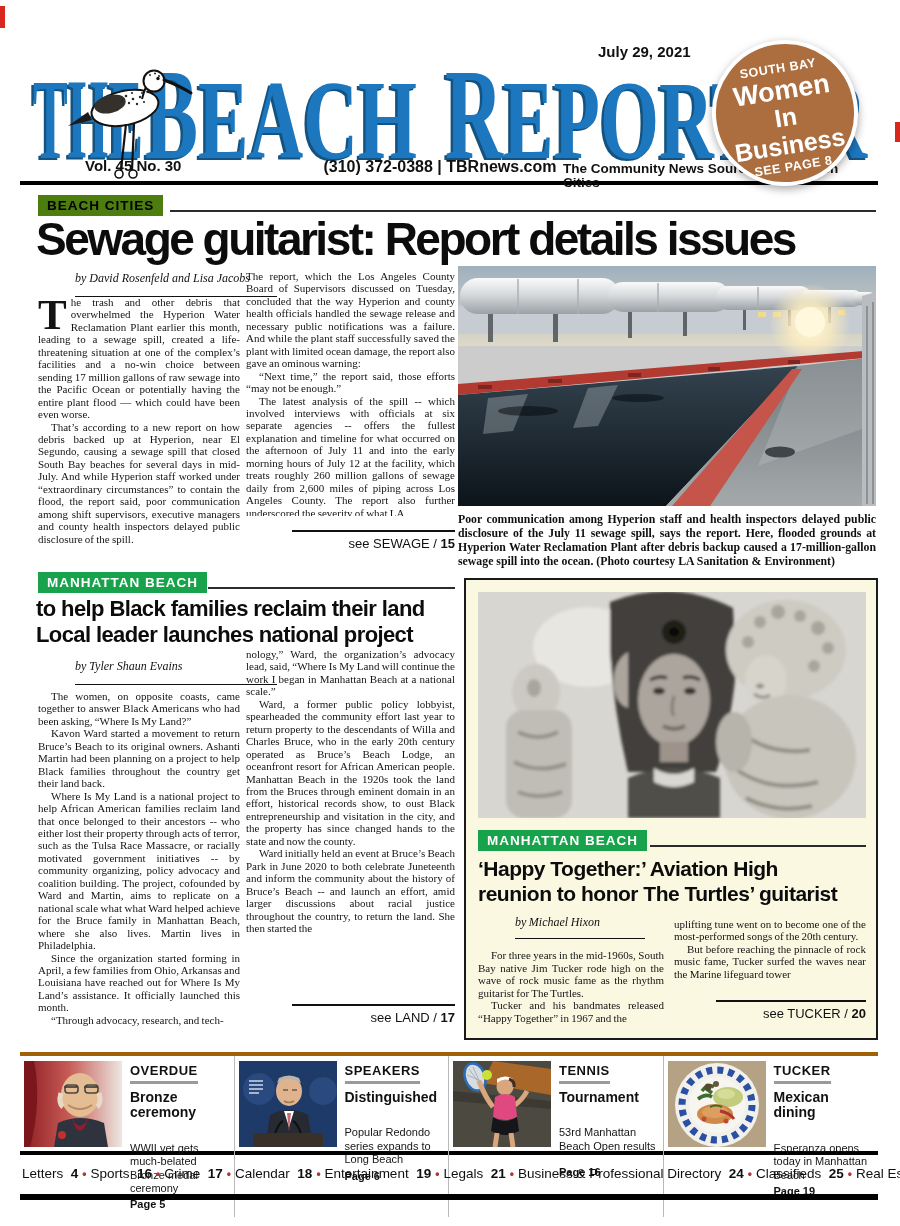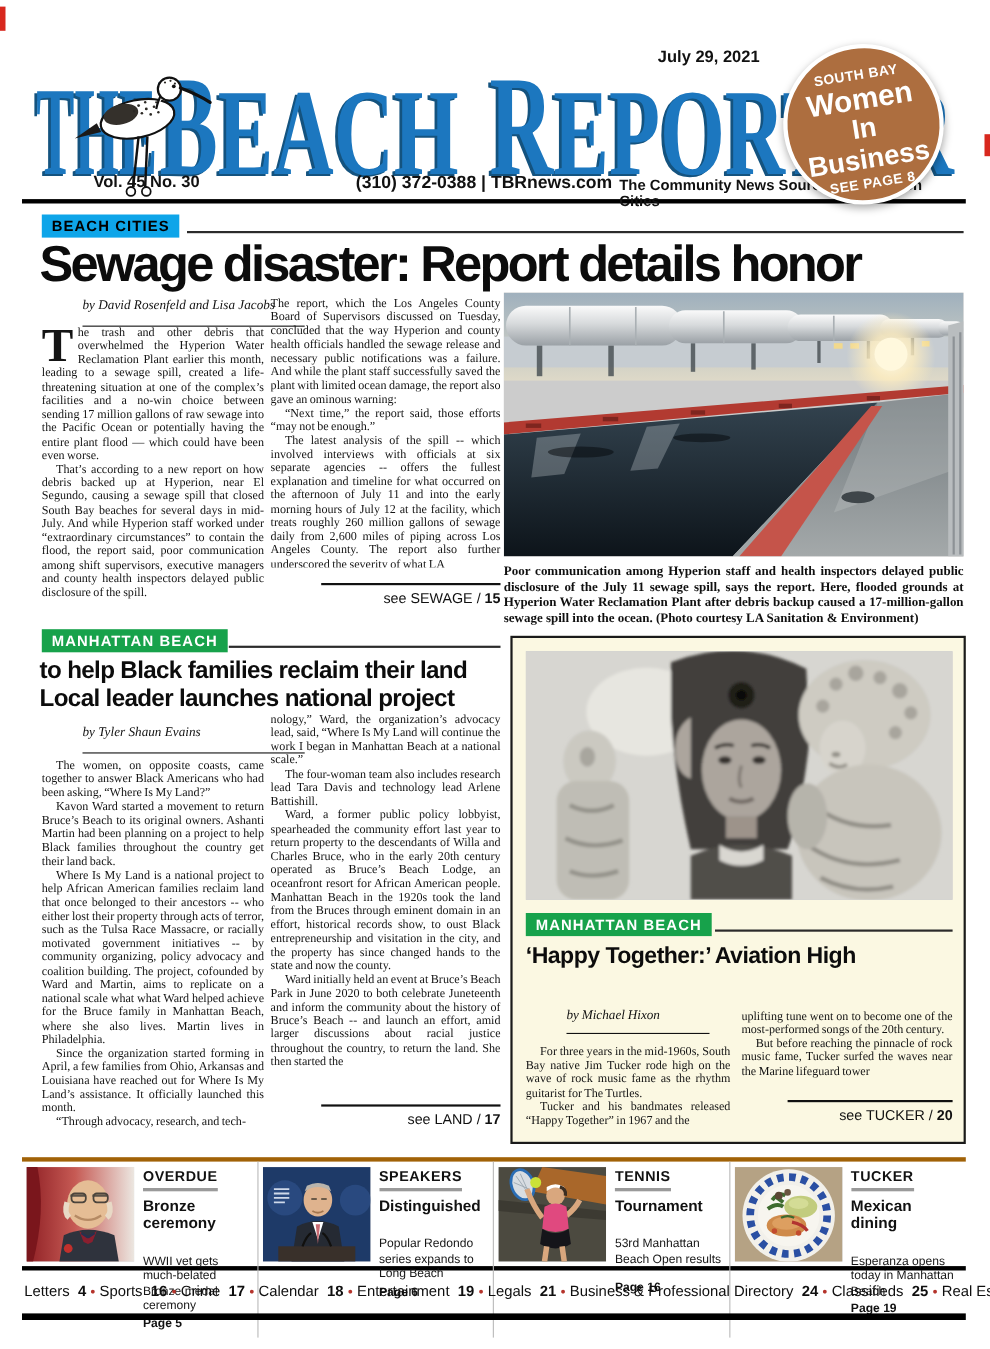--- a/index.html
+++ b/index.html
@@ -22,21 +22,21 @@
   .badge .b1{font:bold 12.5px/1.2 "Liberation Sans",sans-serif;letter-spacing:.5px;}
   .badge .b2{font:bold 27px/1.05 "Liberation Sans",sans-serif;}
   .badge .b3{font:bold 25px/1.1 "Liberation Sans",sans-serif;}
   .badge .b4{font:bold 12.5px/1.4 "Liberation Sans",sans-serif;letter-spacing:.5px;}
 
   .ruleheavy{position:absolute;left:20px;width:858px;background:#000;}
 
   
   .seclabel{position:absolute;display:inline-block;padding:4px 9px 3px;
             font:bold 13.5px/1 "Liberation Sans",sans-serif;letter-spacing:1px;}
-  .seclabel.yellow{background:#0ea5e9;color:#000;}
+  .seclabel.yellow{background:#4d7c0f;color:#000;}
   .seclabel.green{background:#17a24b;color:#fff;}
   .thinrule{position:absolute;background:#2b2b2b;height:1.5px;}
 
   .h1{position:absolute;left:36px;top:216px;white-space:nowrap;
       font:bold 46px/1 "Liberation Sans",sans-serif;letter-spacing:-2.5px;color:#0c0c0c;}
   .h2line{font:bold 22px/1.18 "Liberation Sans",sans-serif;letter-spacing:-.6px;color:#0c0c0c;}
   .h3line{font:bold 21px/1.2 "Liberation Sans",sans-serif;letter-spacing:-.5px;color:#0c0c0c;}
 
   .byline{font:italic 12px/1 "Liberation Serif",serif;color:#111;}
   .byrule{border-bottom:1.5px solid #111;padding-bottom:10px;margin-left:37px;}
@@ -150,21 +150,21 @@
     <div class="b2">Women</div>
     <div class="b3">In Business</div>
     <div class="b4">SEE PAGE 8</div>
   </div>
 
   <div class="ruleheavy" style="top:181px;height:4px;"></div>
 
   <div class="seclabel yellow" style="left:38px;top:195px;">BEACH CITIES</div>
   <div class="thinrule" style="left:170px;top:210px;width:706px;"></div>
 
-  <div class="h1">Sewage disaster: Report details honor</div>
+  <div class="h1">Sewage guitarist: Report details issues</div>
 
   <div class="abs byrule" style="left:38px;top:268px;width:202px;">
     <span class="byline">by David Rosenfeld and Lisa Jacobs</span>
   </div>
 
   <div class="serifcol" style="left:38px;top:296px;width:202px;height:266px;">
     <p class="noind"><span class="dropcap">T</span><span>he trash and other debris that overwhelmed the Hyperion Water Reclamation Plant earlier this month, leading to a sewage spill, created a life-threatening situation at one of the complex’s facilities and a no-win choice between sending 17 million gallons of raw sewage into the Pacific Ocean or potentially having the entire plant flood — which could have been even worse.</span></p>
     <p>That’s according to a new report on how debris backed up at Hyperion, near El Segundo, causing a sewage spill that closed South Bay beaches for several days in mid-July. And while Hyperion staff worked under “extraordinary circumstances” to contain the flood, the report said, poor communication among shift supervisors, executive managers and county health inspectors delayed public disclosure of the spill.</p>
   </div>
 
@@ -281,21 +281,20 @@
   <div class="serifcol" style="left:38px;top:690px;width:202px;height:352px;">
     <p>The women, on opposite coasts, came together to answer Black Americans who had been asking, “Where Is My Land?”</p>
     <p>Kavon Ward started a movement to return Bruce’s Beach to its original owners. Ashanti Martin had been planning on a project to help Black families throughout the country get their land back.</p>
     <p>Where Is My Land is a national project to help African American families reclaim land that once belonged to their ancestors -- who either lost their property through acts of terror, such as the Tulsa Race Massacre, or racially motivated government initiatives -- by community organizing, policy advocacy and coalition building. The project, cofounded by Ward and Martin, aims to replicate on a national scale what what Ward helped achieve for the Bruce family in Manhattan Beach, where she also lives. Martin lives in Philadelphia.</p>
     <p>Since the organization started forming in April, a few families from Ohio, Arkansas and Louisiana have reached out for Where Is My Land’s assistance. It officially launched this month.</p>
     <p>“Through advocacy, research, and tech-</p>
   </div>
 
   <div class="serifcol" style="left:246px;top:648px;width:209px;height:350px;">
     <p class="noind">nology,” Ward, the organization’s advocacy lead, said, “Where Is My Land will continue the work I began in Manhattan Beach at a national scale.”</p>
-    <p>The four-woman team also includes research lead Tara Davis and technology lead Arlene Battishill.</p>
     <p>Ward, a former public policy lobbyist, spearheaded the community effort last year to return property to the descendants of Willa and Charles Bruce, who in the early 20th century operated as Bruce’s Beach Lodge, an oceanfront resort for African American people. Manhattan Beach in the 1920s took the land from the Bruces through eminent domain in an effort, historical records show, to oust Black entrepreneurship and visitation in the city, and the property has since changed hands to the state and now the county.</p>
     <p>Ward initially held an event at Bruce’s Beach Park in June 2020 to both celebrate Juneteenth and inform the community about the history of Bruce’s Beach -- and launch an effort, amid larger discussions about racial justice throughout the country, to return the land. She then started the</p>
   </div>
 
   <div class="jump" style="left:246px;top:1004px;width:209px;">
     <div class="jr"></div>
     <div class="jt"><span>see LAND / </span><b>17</b></div>
   </div>
 
   <div class="beige">
@@ -346,20 +345,21 @@
         </g>
         <rect width="388" height="226" fill="#fff" opacity="0.04"></rect>
       </svg>
     </div>
 
     <div class="seclabel green" style="left:12px;top:250px;">MANHATTAN BEACH</div>
     <div class="thinrule" style="left:184px;top:265px;width:216px;"></div>
 
     <div class="abs" style="left:12px;top:276px;width:392px;">
       <div class="h3line">‘Happy Together:’ Aviation High</div>
+      <div class="h3line">reunion to honor The Turtles’ guitarist</div>
     </div>
 
     <div class="serifcol" style="left:12px;top:336px;width:186px;height:116px;background:transparent;">
       <div class="byrule" style="width:130px;margin-bottom:10px;">
         <span class="byline">by Michael Hixon</span>
       </div>
       <p>For three years in the mid-1960s, South Bay native Jim Tucker rode high on the wave of rock music fame as the rhythm guitarist for The Turtles.</p>
       <p>Tucker and his bandmates released “Happy Together” in 1967 and the</p>
     </div>
 

